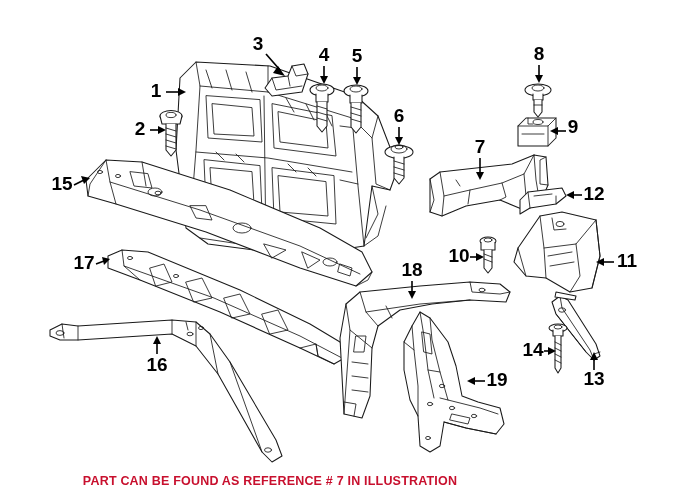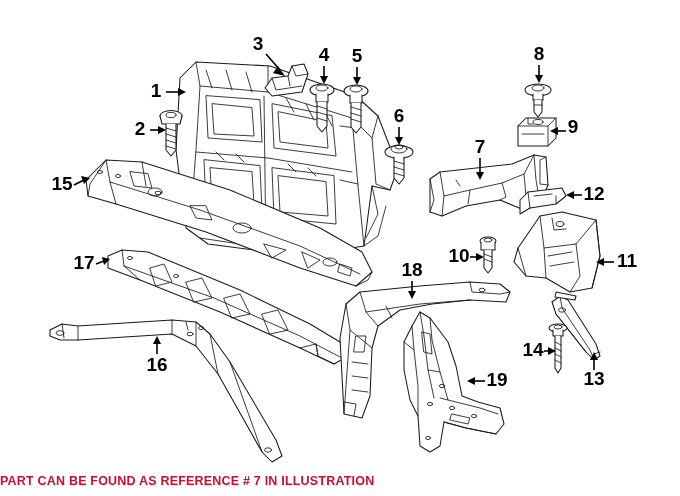--- a/index.html
+++ b/index.html
@@ -52,21 +52,21 @@
     font-size: 19px;
     font-weight: 700;
     fill: #000000;
     dominant-baseline: middle;
   }
   .caption {
     position: absolute;
     left: 0;
     top: 474px;
     width: 540px;
-    text-align: left;
+    text-align: center;
     color: #c8102e;
     font-family: "Liberation Sans", sans-serif;
     font-size: 12.5px;
     font-weight: 700;
     letter-spacing: 0.2px;
     white-space: nowrap;
   }
 </style>
 </head>
 <body>

